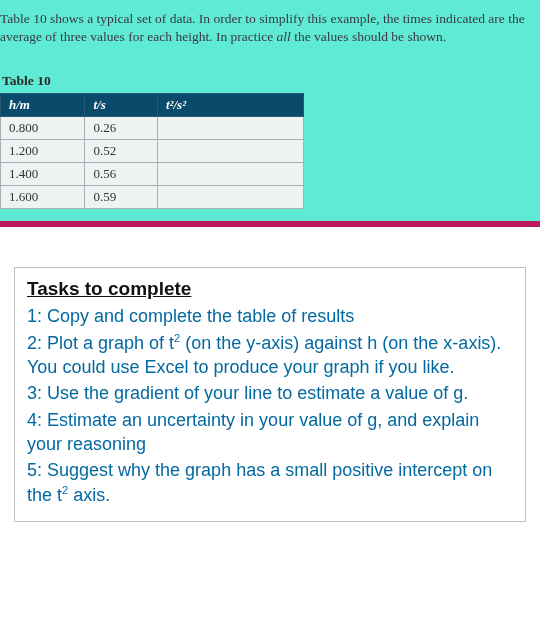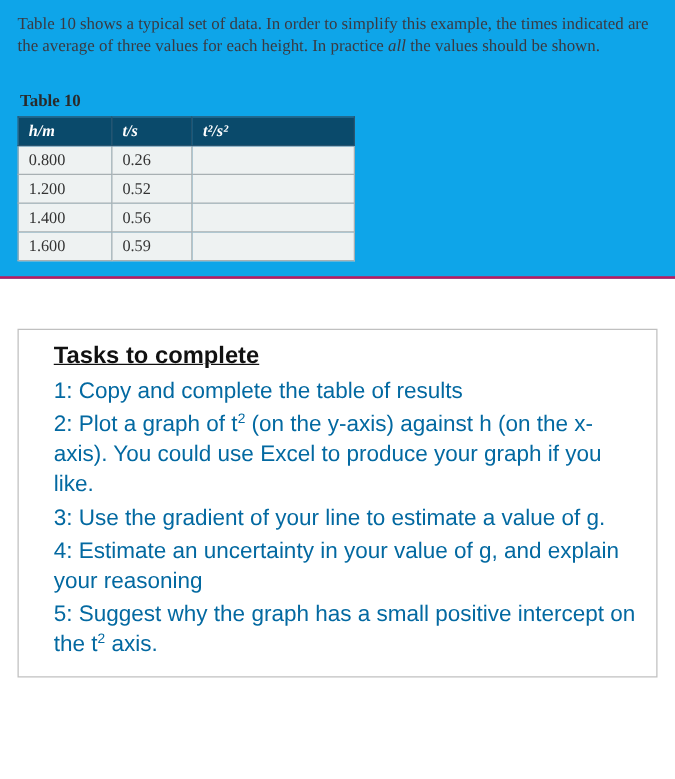--- a/index.html
+++ b/index.html
@@ -1,21 +1,21 @@
 <!DOCTYPE html>
 <html><head>
   <meta charset="utf-8">
   <style>
     * { margin: 0; padding: 0; box-sizing: border-box; }
     body { width: 540px; background: #fff; font-family: Georgia, 'Times New Roman', serif; }
     
     .textbook-section {
-      background: #0ea5e9;
-      padding: 10px 8px 12px 14px;
-      border-bottom: 2px solid #be185d;
+      background: #5eead4;
+      padding: 10px 8px 12px 0;
+      border-bottom: 6px solid #be185d;
     }
     
     .intro-text {
       font-size: 13.5px;
       line-height: 1.35;
       color: #3a3a42;
       margin-bottom: 8px;
     }
     
     .intro-text .italic { font-style: italic; }
@@ -24,21 +24,21 @@
       font-weight: bold;
       font-size: 13.5px;
       color: #2a2a2a;
       margin-bottom: 4px;
       margin-left: 2px;
       margin-top: 27px;
     }
     
     .data-table {
       border-collapse: collapse;
-      width: 270px;
+      width: 304px;
       font-size: 13px;
       color: #222;
     }
     
     .data-table th {
       background: #0a4a6b;
       color: #fff;
       font-weight: bold;
       font-style: italic;
       text-align: left;
@@ -54,21 +54,21 @@
       color: #333;
     }
     
     .data-table td.empty {
       min-width: 80px;
     }
     
     .tasks-section {
       margin: 40px 14px 14px 14px;
       border: 1px solid #c0c0c0;
-      padding: 10px 12px 14px 28px;
+      padding: 10px 12px 14px 12px;
       font-family: Arial, Helvetica, sans-serif;
     }
     
     .tasks-heading {
       font-weight: bold;
       font-size: 19px;
       text-decoration: underline;
       margin-bottom: 4px;
       color: #111;
     }

